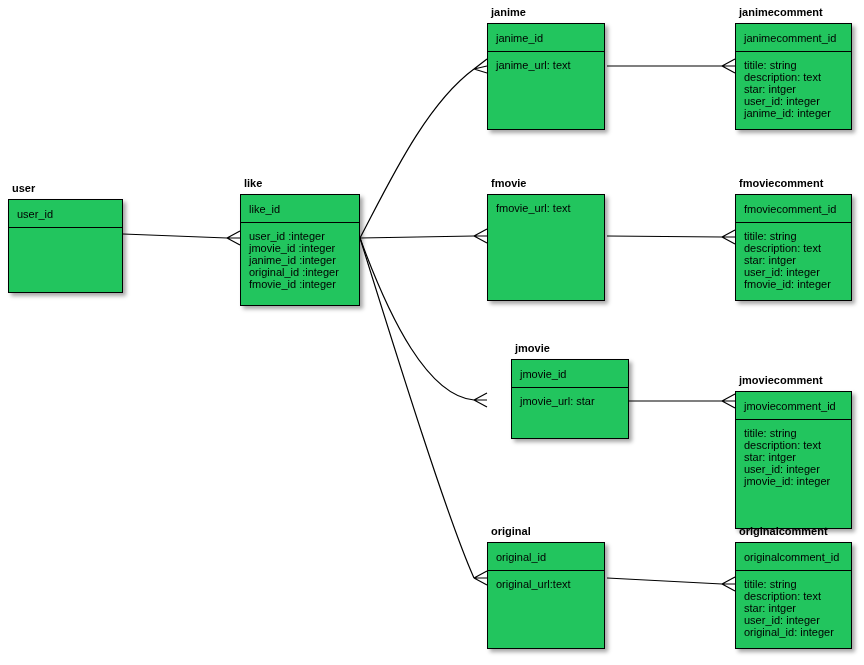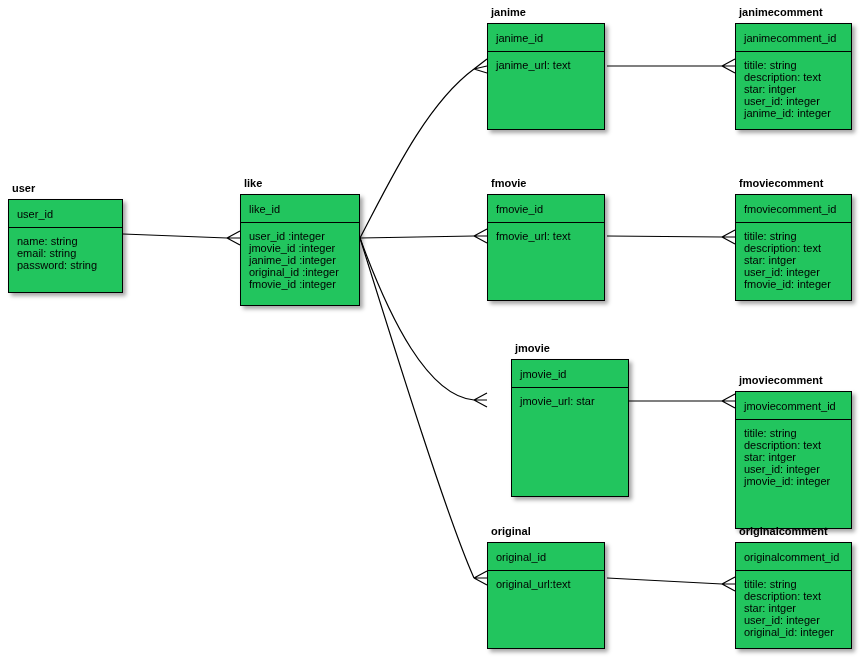--- a/index.html
+++ b/index.html
@@ -75,23 +75,20 @@
     <g>
       <path d="M607,578 L722,584"></path>
       <path d="M722,584 L735,577 M722,584 L735,584 M722,584 L735,591"></path>
     </g>
   </svg>
 
   <div class="entity" style="left:8px;top:182px;">
     <div class="entity-title">user</div>
     <div class="entity-box" style="width:115px;height:94px;">
       <div class="entity-pk">user_id</div>
-      <div class="entity-fields">name: string
-email: string
-password: string</div>
     </div>
   </div>
 
   <div class="entity" style="left:240px;top:177px;">
     <div class="entity-title">like</div>
     <div class="entity-box" style="width:120px;height:112px;">
       <div class="entity-pk">like_id</div>
       <div class="entity-fields">user_id :integer
 jmovie_id :integer
 janime_id :integer
@@ -116,40 +113,39 @@
 description: text
 star: intger
 user_id: integer
 janime_id: integer</div>
     </div>
   </div>
 
   <div class="entity" style="left:487px;top:177px;">
     <div class="entity-title">fmovie</div>
     <div class="entity-box" style="width:118px;height:107px;">
-      <div class="entity-pk">fmovie_id</div>
       <div class="entity-fields">fmovie_url: text</div>
     </div>
   </div>
 
   <div class="entity" style="left:735px;top:177px;">
     <div class="entity-title">fmoviecomment</div>
     <div class="entity-box" style="width:117px;height:107px;">
       <div class="entity-pk">fmoviecomment_id</div>
       <div class="entity-fields">titile: string
 description: text
 star: intger
 user_id: integer
 fmovie_id: integer</div>
     </div>
   </div>
 
   <div class="entity" style="left:511px;top:342px;">
     <div class="entity-title">jmovie</div>
-    <div class="entity-box" style="width:118px;height:138px;">
+    <div class="entity-box" style="width:118px;height:80px;">
       <div class="entity-pk">jmovie_id</div>
       <div class="entity-fields">jmovie_url: star</div>
     </div>
   </div>
 
   <div class="entity" style="left:735px;top:342px;margin-top:32px;">
     <div class="entity-title">jmoviecomment</div>
     <div class="entity-box" style="width:117px;height:138px;">
       <div class="entity-pk">jmoviecomment_id</div>
       <div class="entity-fields">titile: string

